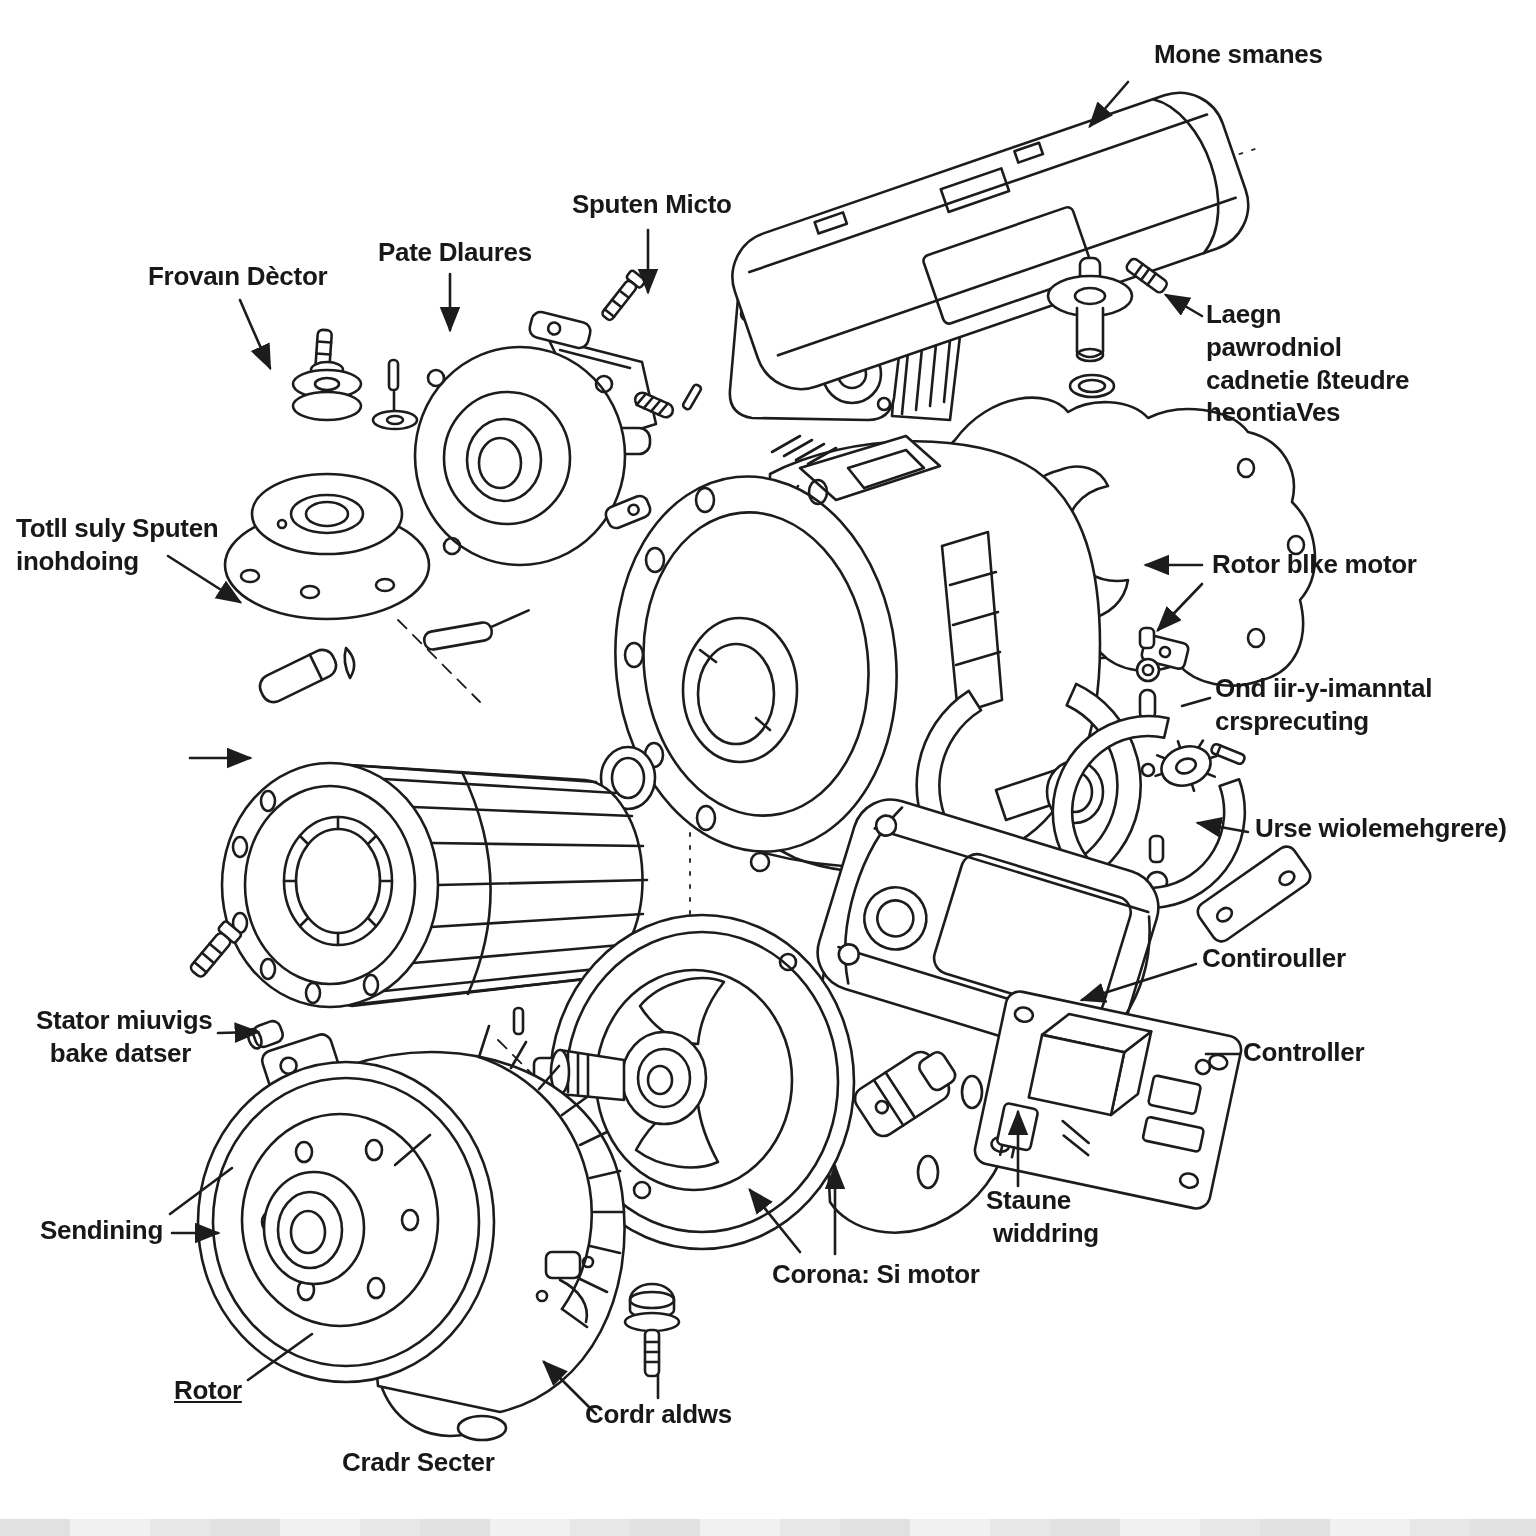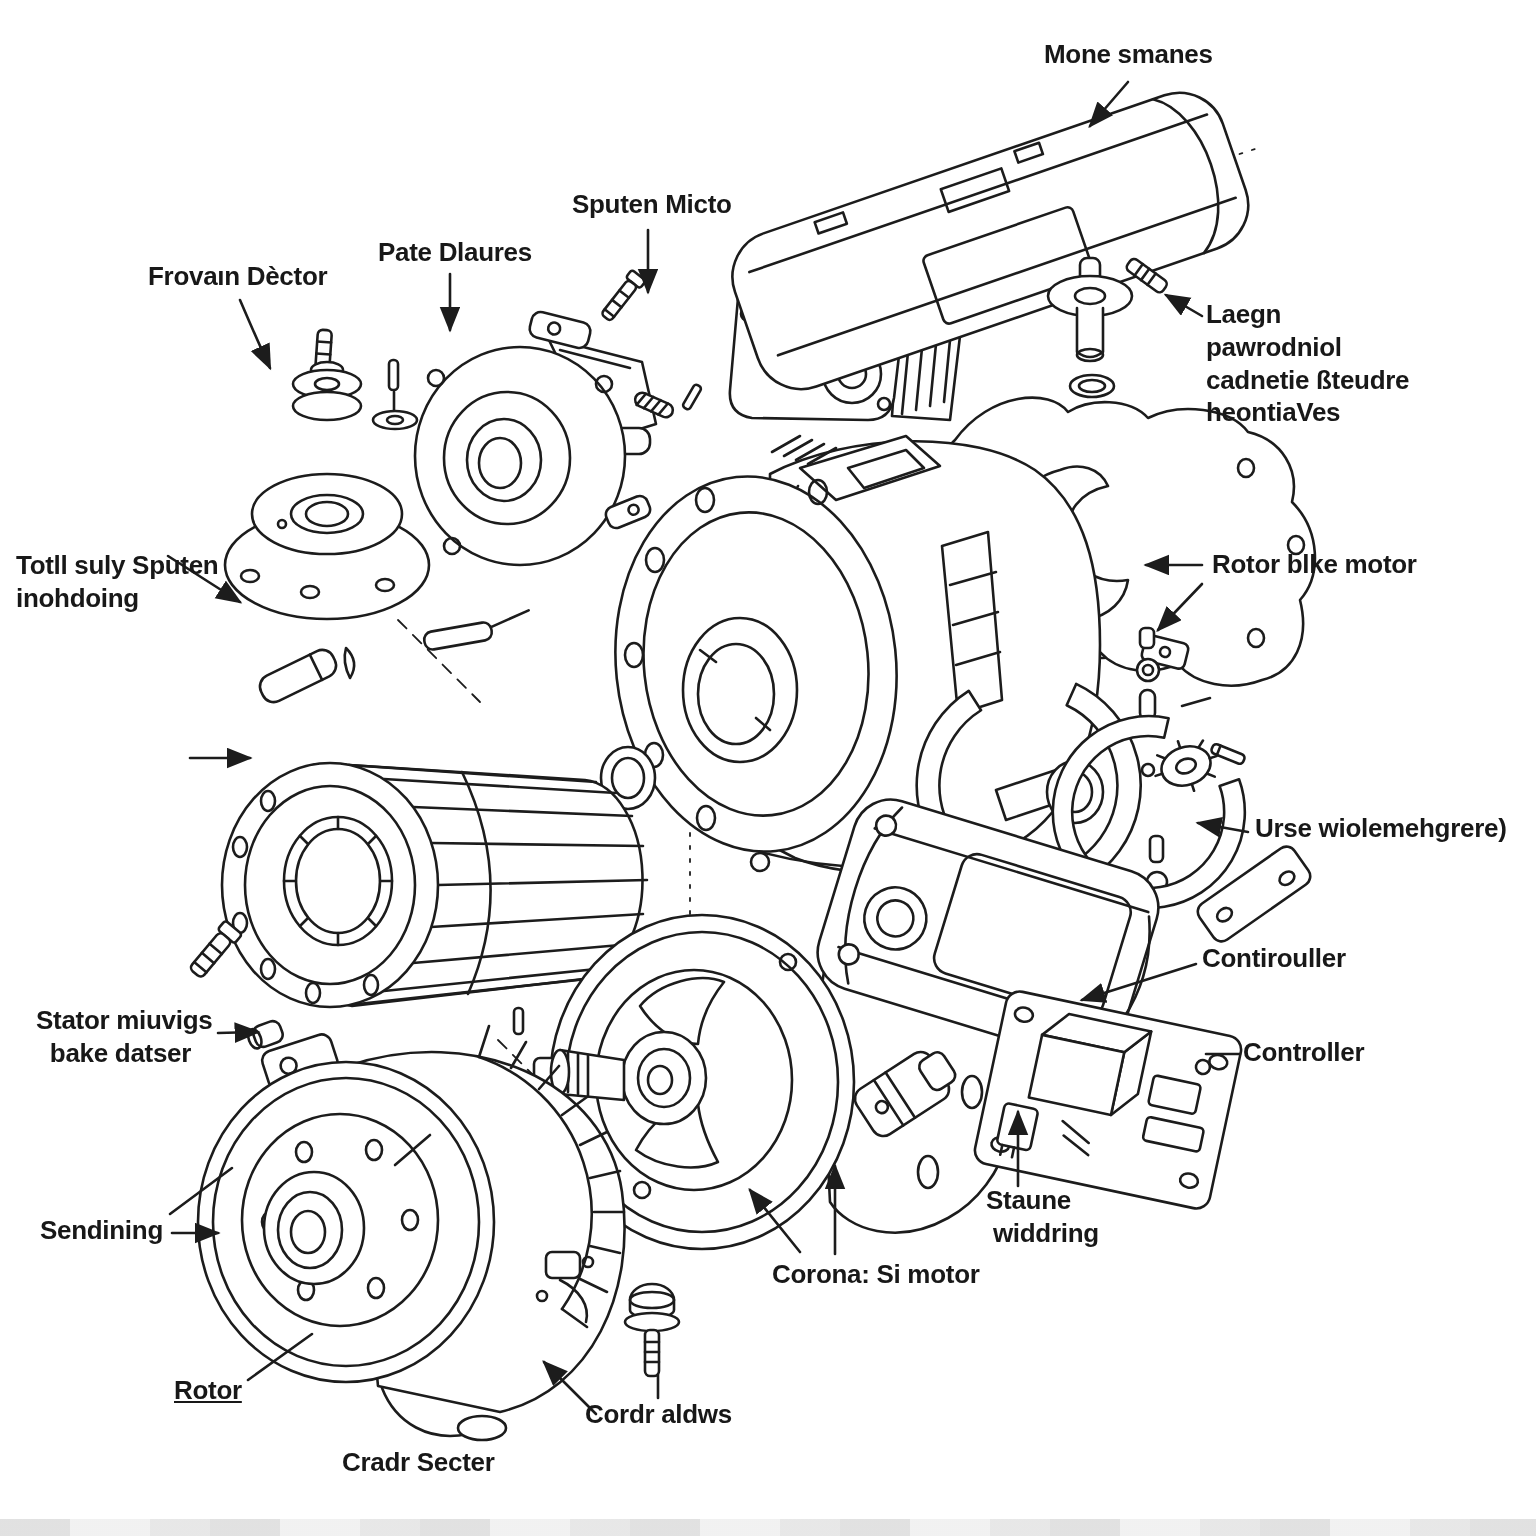--- a/index.html
+++ b/index.html
@@ -386,31 +386,33 @@
       <path d="M1018,1186 L1018,1112" marker-end="url(#ah)"></path>
       <path d="M835,1254 L835,1166" marker-end="url(#ah)"></path>
       <path d="M800,1252 L750,1190" marker-end="url(#ah)"></path>
       <path d="M248,1380 L312,1334"></path>
       <path d="M596,1414 L544,1362" marker-end="url(#ah)"></path>
       <path d="M658,1398 L658,1374"></path>
     </g>
   </g>
 </svg>
 
-<div class="lbl" style="left:1044px;top:38px;">Mone smanes</div>
+<div class="lbl" style="left:1154px;top:38px;">Mone smanes</div>
 <div class="lbl" style="left:572px;top:188px;">Sputen Micto</div>
 <div class="lbl" style="left:378px;top:236px;">Pate Dlaures</div>
 <div class="lbl" style="left:148px;top:260px;text-align:center;">Frovaın Dèctor</div>
 <div class="lbl" style="left:1206px;top:298px;">Laegn
 pawrodniol
 cadnetie ßteudre
 heontiaVes</div>
-<div class="lbl" style="left:16px;top:512px;margin-top:37px;">Totll suly Sputen
+<div class="lbl" style="left:16px;top:512px;">Totll suly Sputen
 inohdoing</div>
 <div class="lbl" style="left:1212px;top:548px;">Rotor blke motor</div>
+<div class="lbl" style="left:1215px;top:672px;">Ond iir-y-imanntal
+crsprecuting</div>
 <div class="lbl" style="left:1255px;top:812px;">Urse wiolemehgrere)</div>
 <div class="lbl" style="left:36px;top:1004px;">Stator miuvigs
   bake datser</div>
 <div class="lbl" style="left:1202px;top:942px;">Contirouller</div>
 <div class="lbl" style="left:1243px;top:1036px;text-align:right;">Controller</div>
 <div class="lbl" style="left:40px;top:1214px;">Sendining</div>
 <div class="lbl" style="left:986px;top:1184px;">Staune
  widdring</div>
 <div class="lbl" style="left:772px;top:1258px;">Corona: Si motor</div>
 <div class="lbl" style="left:174px;top:1374px;text-decoration:underline;">Rotor</div>

